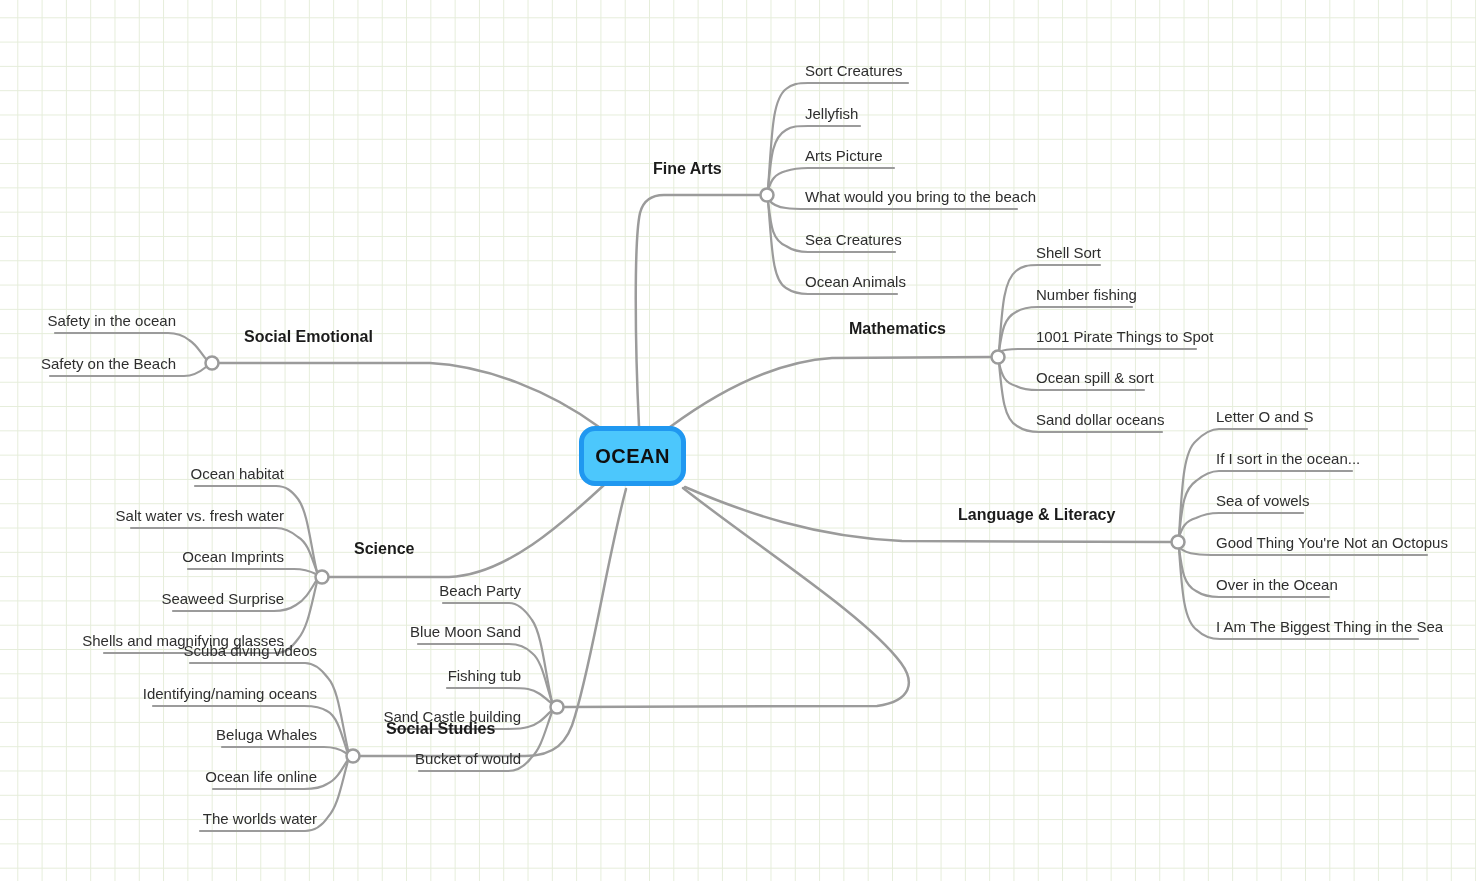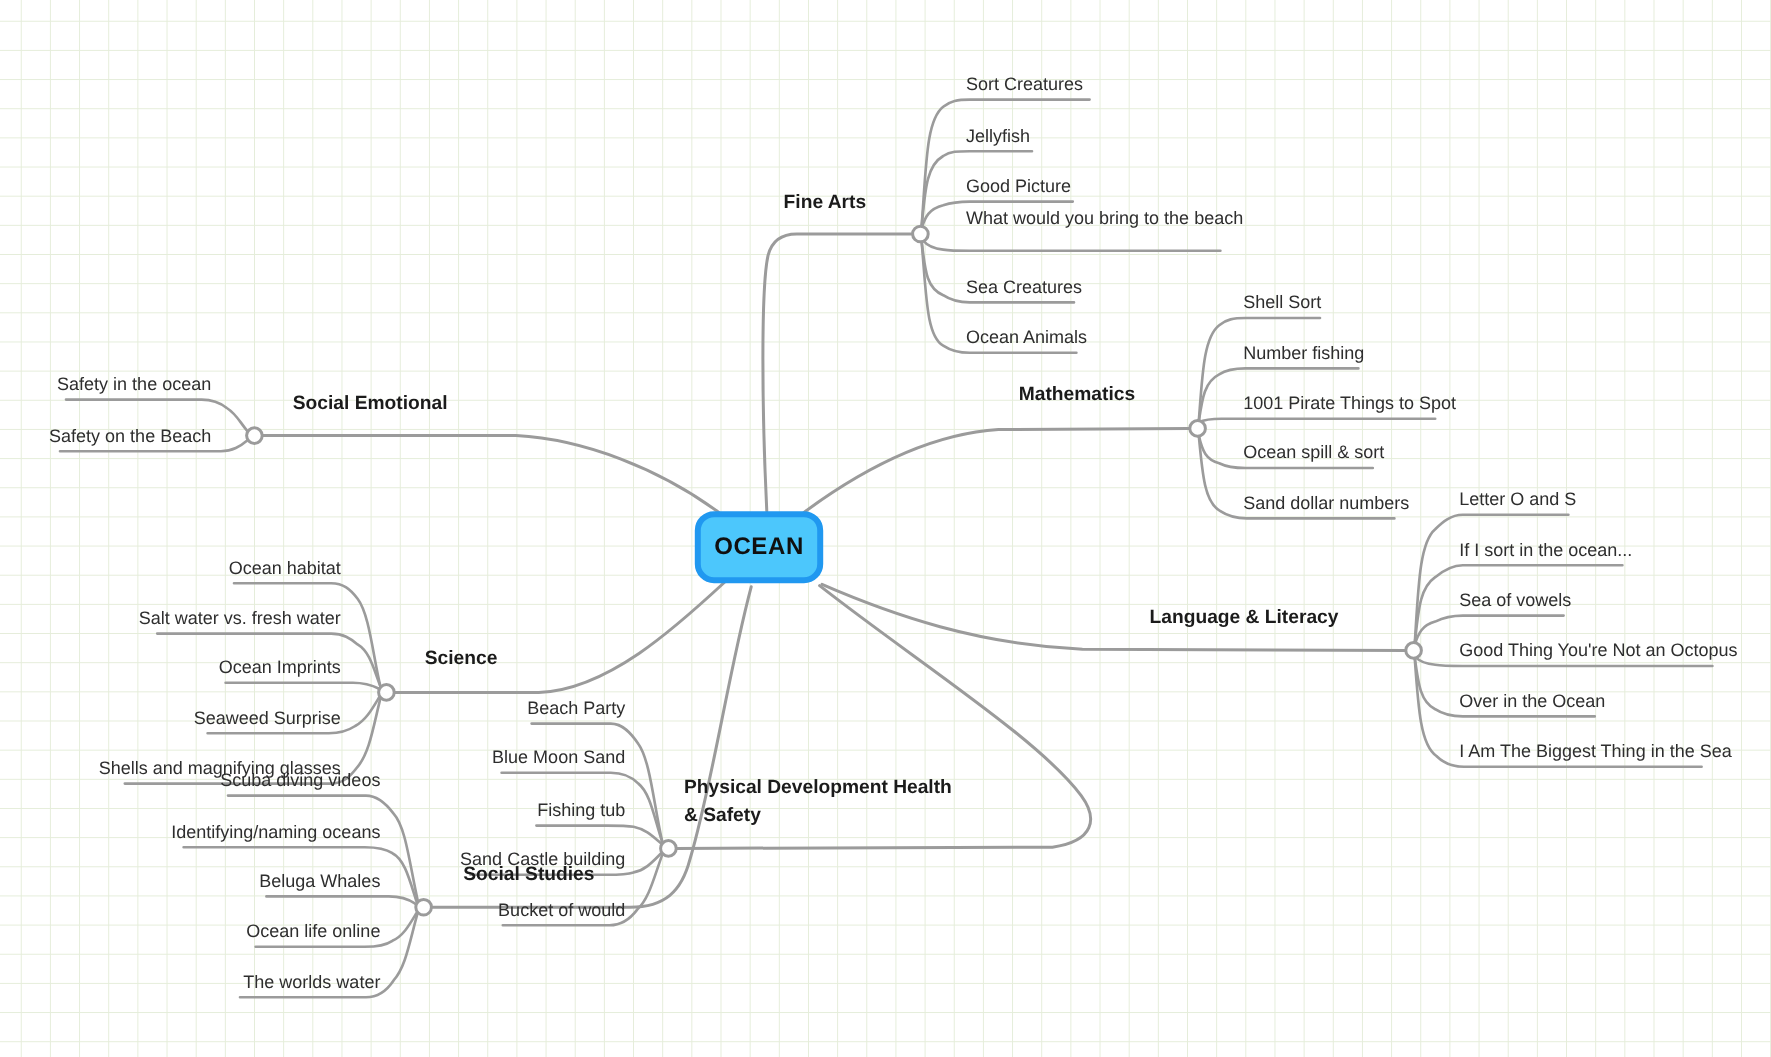--- a/index.html
+++ b/index.html
@@ -108,37 +108,33 @@
     <circle class="jn" cx="353" cy="756" r="6.5"></circle>
     <circle class="jn" cx="557" cy="707" r="6.5"></circle>
   </svg>
 
   <div class="branch-title" style="left:653px;top:157px">Fine Arts</div>
   <div class="branch-title" style="left:849px;top:317px">Mathematics</div>
   <div class="branch-title" style="left:958px;top:503px">Language &amp; Literacy</div>
   <div class="branch-title" style="left:244px;top:325px">Social Emotional</div>
   <div class="branch-title" style="left:354px;top:537px">Science</div>
   <div class="branch-title" style="left:386px;top:717px">Social Studies</div>
-  <div class="branch-title wrap" style="left:570px;top:645px;width:300px">
-    <div>Physical Development Health</div>
-    <div>&amp; Safety</div>
-  </div>
 
   <div class="leaf" style="left:805px;top:62px">Sort Creatures</div>
   <div class="leaf" style="left:805px;top:105px">Jellyfish</div>
-  <div class="leaf" style="left:805px;top:147px">Good Picture</div>
-  <div class="leaf" style="left:805px;top:174px">What would you bring to the beach</div>
+  <div class="leaf" style="left:805px;top:147px">Arts Picture</div>
+  <div class="leaf" style="left:805px;top:188px">What would you bring to the beach</div>
   <div class="leaf" style="left:805px;top:231px">Sea Creatures</div>
   <div class="leaf" style="left:805px;top:273px">Ocean Animals</div>
 
   <div class="leaf" style="left:1036px;top:244px">Shell Sort</div>
   <div class="leaf" style="left:1036px;top:286px">Number fishing</div>
   <div class="leaf" style="left:1036px;top:328px">1001 Pirate Things to Spot</div>
   <div class="leaf" style="left:1036px;top:369px">Ocean spill &amp; sort</div>
-  <div class="leaf" style="left:1036px;top:411px">Sand dollar numbers</div>
+  <div class="leaf" style="left:1036px;top:411px">Sand dollar oceans</div>
 
   <div class="leaf" style="left:1216px;top:408px">Letter O and S</div>
   <div class="leaf" style="left:1216px;top:450px">If I sort in the ocean...</div>
   <div class="leaf" style="left:1216px;top:492px">Sea of vowels</div>
   <div class="leaf" style="left:1216px;top:534px">Good Thing You're Not an Octopus</div>
   <div class="leaf" style="left:1216px;top:576px">Over in the Ocean</div>
   <div class="leaf" style="left:1216px;top:618px">I Am The Biggest Thing in the Sea</div>
 
   <div class="leaf" style="right:1300px;top:312px">Safety in the ocean</div>
   <div class="leaf" style="right:1300px;top:355px">Safety on the Beach</div>

